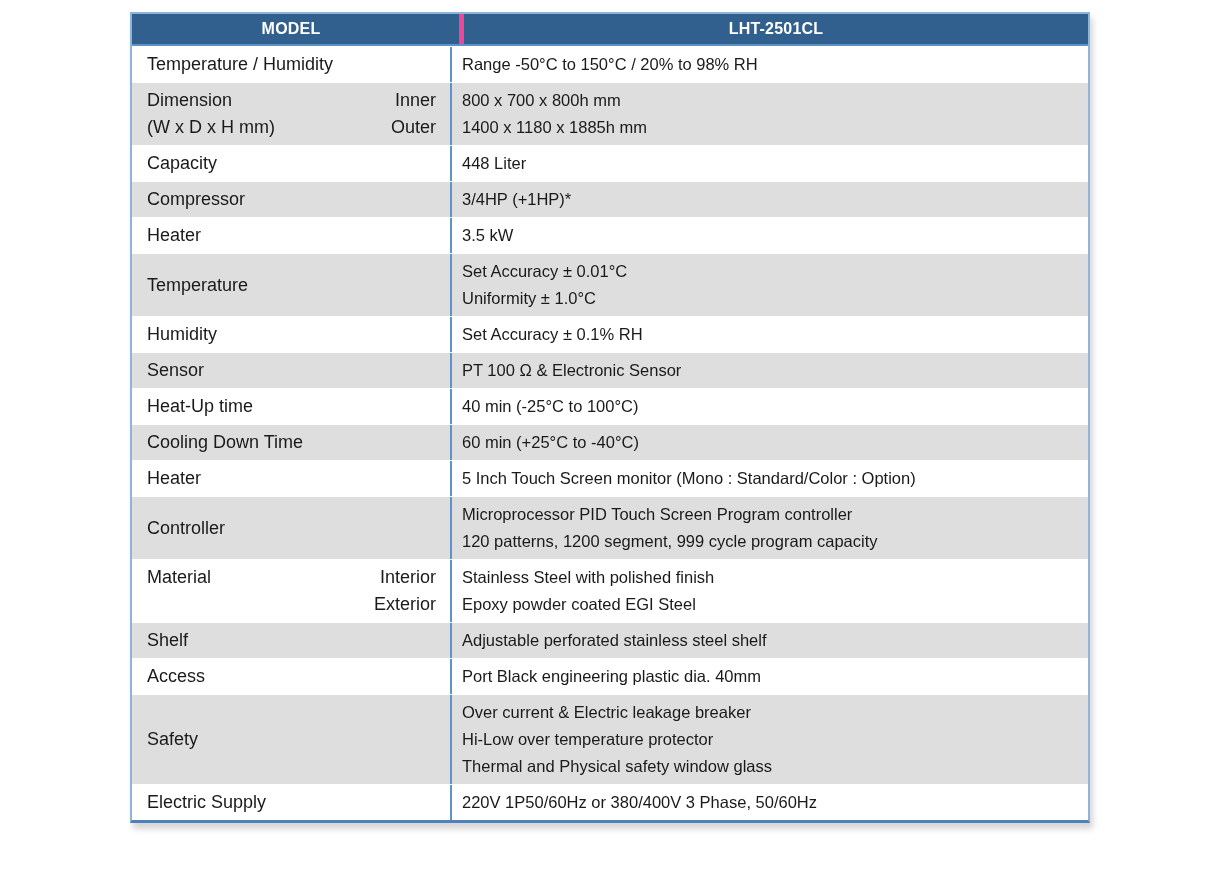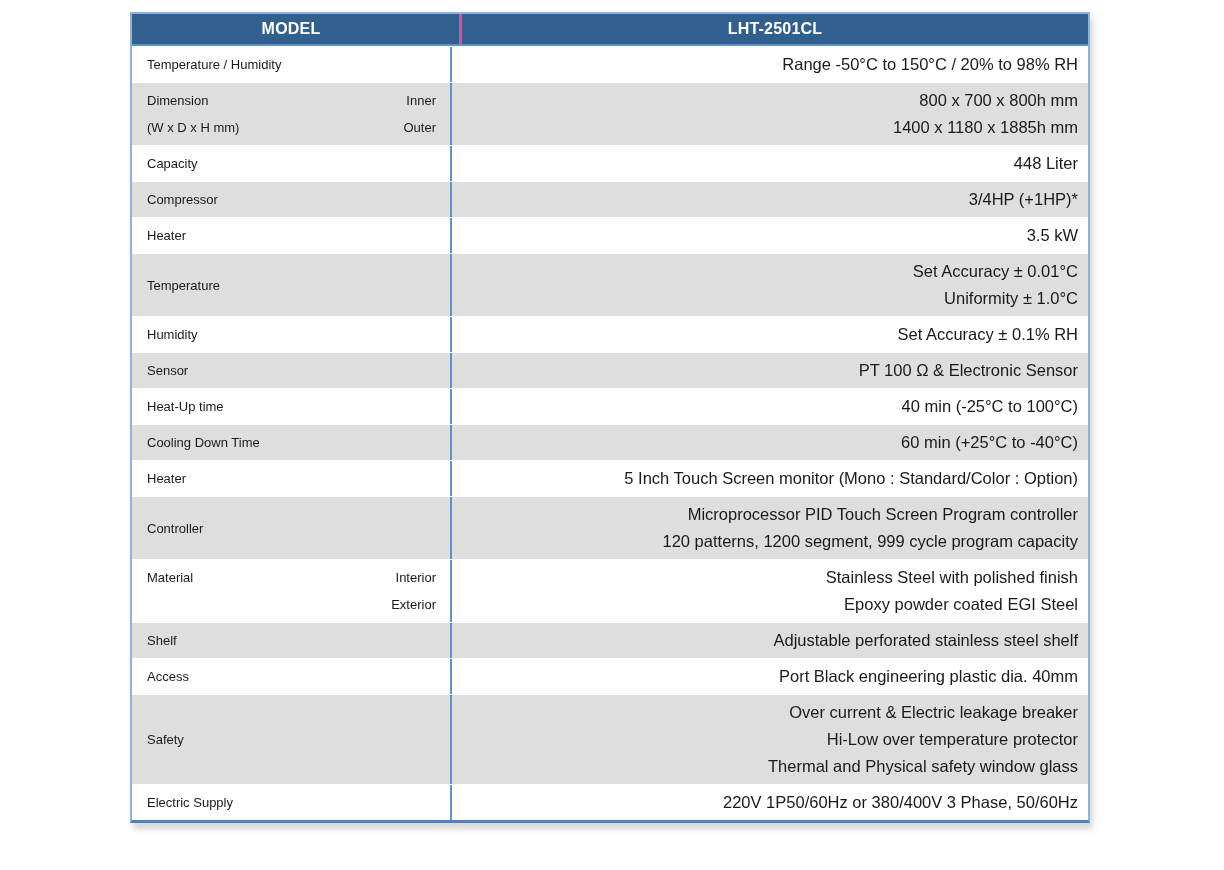--- a/index.html
+++ b/index.html
@@ -31,48 +31,48 @@
   }
   .header-cell {
     color: #FFFFFF;
     font-weight: bold;
     font-size: 16px;
     line-height: 20px;
     text-align: center;
     padding: 5px 13px;
     letter-spacing: 0.2px;
   }
-  .header-cell.right { border-left: 3px solid #ec4899; margin-left: 9px; }
+  .header-cell.right { border-left: 5px solid #ec4899; margin-left: 9px; }
   .row {
     display: grid;
     grid-template-columns: 318px 1fr;
     border-top: 1px solid #FFFFFF;
     background: #FFFFFF;
   }
   .row.shaded { background: #DEDEDE; }
   .label-cell {
     display: flex;
     flex-direction: column;
     justify-content: center;
     padding: 4px 14px 4px 15px;
     box-sizing: border-box;
   }
   .label-line {
     display: flex;
     justify-content: space-between;
     align-items: baseline;
     line-height: 27px;
-    font-size: 13px;
+    font-size: 18px;
   }
   .value-cell {
     border-left: 2px solid #5D93C9;
     display: flex;
     flex-direction: column;
     justify-content: center;
-    text-align: right;
+    text-align: left;
     padding: 4px 10px;
     box-sizing: border-box;
   }
   .value-line {
     line-height: 27px;
     font-size: 16.5px;
   }
 </style>
 </head>
 <body>

